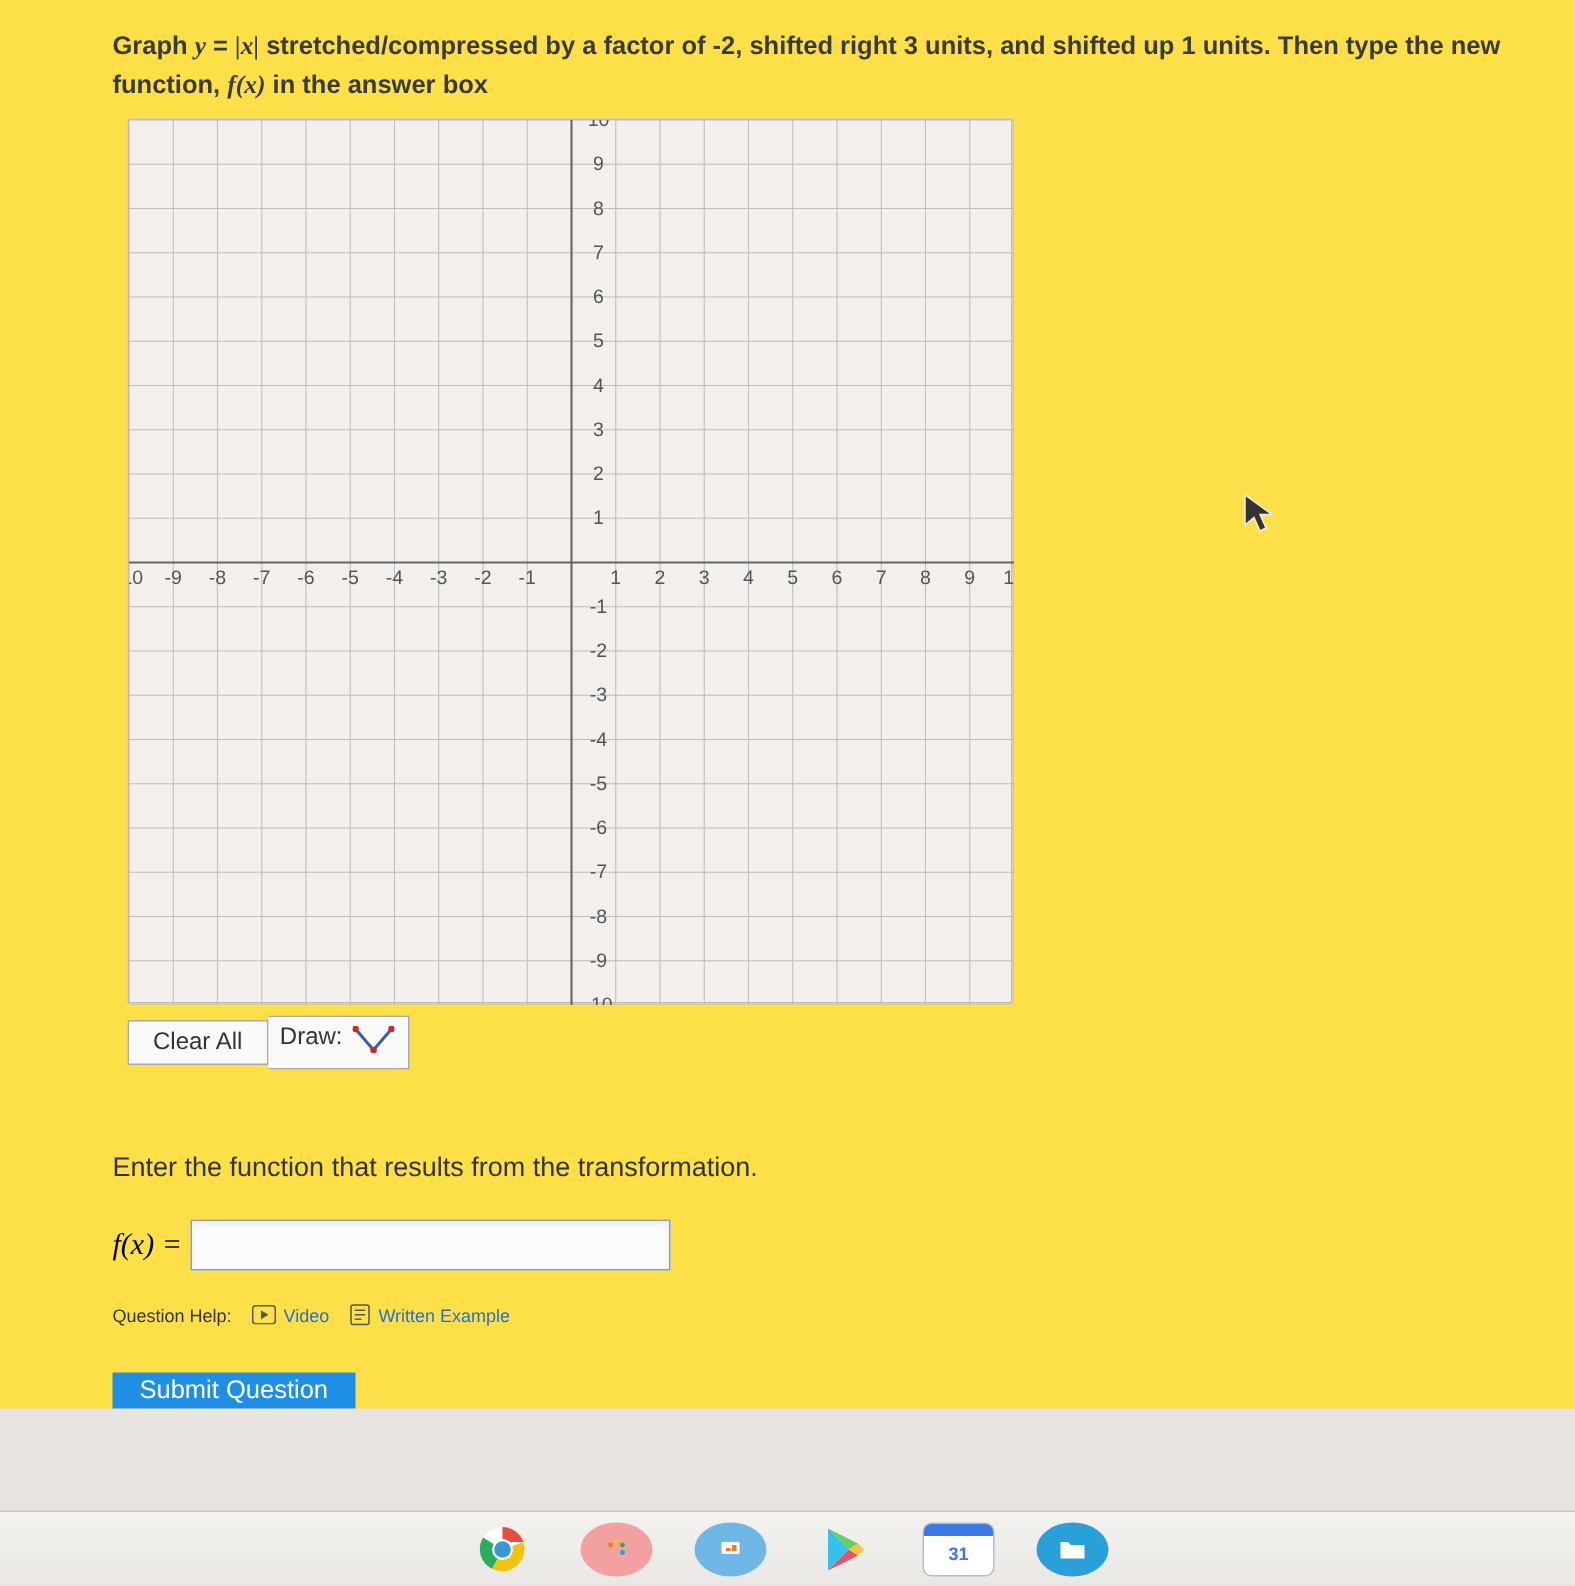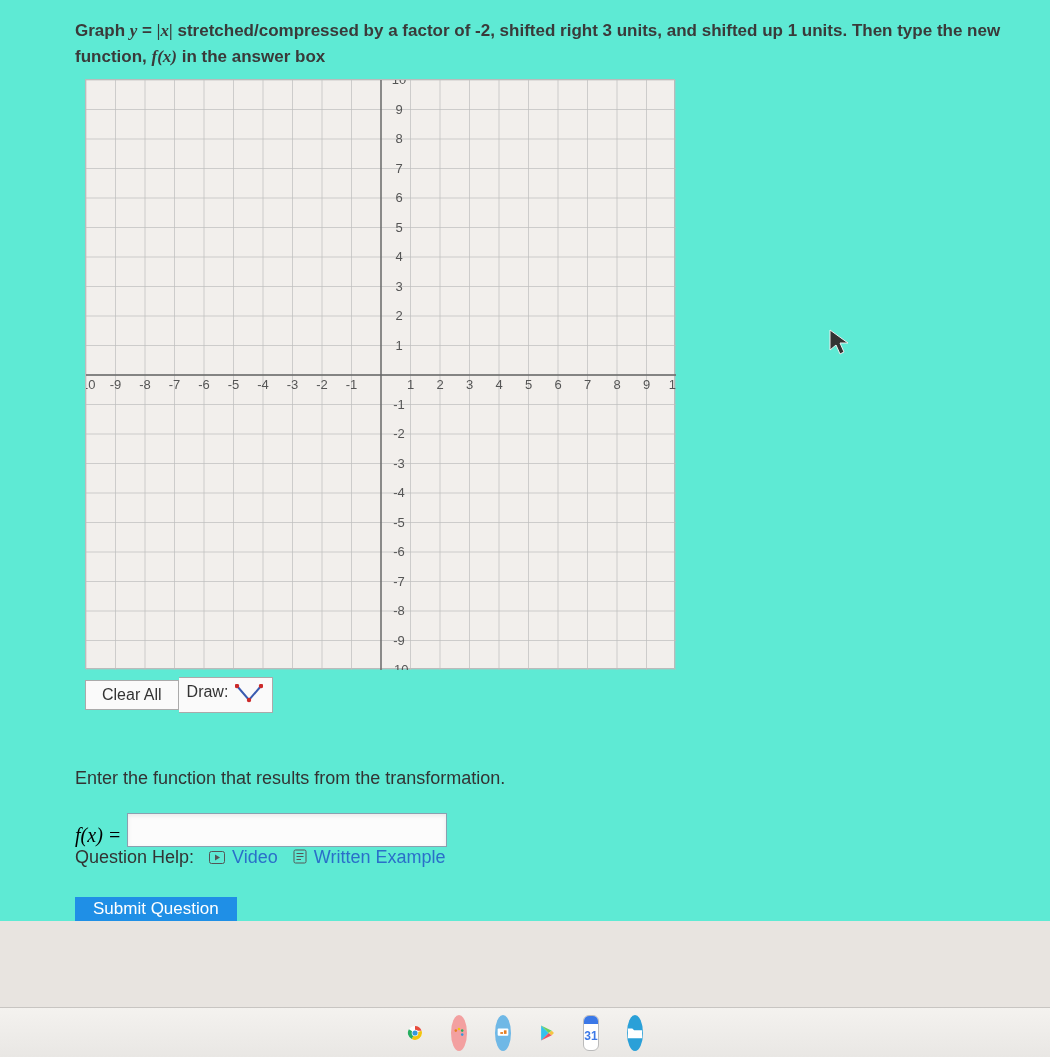--- a/index.html
+++ b/index.html
@@ -7,21 +7,21 @@
     margin: 0;
     font-family: Arial, Helvetica, sans-serif;
     background: #e8e4e0;
     width: 1050px;
     height: 1057px;
     position: relative;
     overflow: hidden;
   }
   .content {
     padding: 18px 30px 0 75px;
-    background: #5eead4;
+    background: #fde047;
   }
   .question-text {
     font-size: 17px;
     color: #3a3a3a;
     line-height: 1.5;
     margin-bottom: 10px;
     font-weight: bold;
   }
   .math-i { font-style: italic; font-family: 'Times New Roman', serif; }
   .graph-wrap {
@@ -66,36 +66,37 @@
     justify-content: center;
   }
   .prompt-2 {
     margin-top: 55px;
     font-size: 18px;
     color: #333;
   }
   .fx-row {
     margin-top: 24px;
     display: flex;
-    align-items: flex-end;
+    align-items: center;
     gap: 6px;
     font-size: 20px;
   }
   .fx-label { font-family: 'Times New Roman', serif; font-style: italic; }
   .fx-input {
     width: 320px;
     height: 34px;
     border: 1px solid #8aa0b0;
     background: #fcfcfc;
     font-size: 16px;
     padding: 4px 8px;
     box-shadow: inset 0 2px 4px rgba(0,0,0,0.08);
   }
   .help-row {
-    font-size: 18px;
+    margin-top: 22px;
+    font-size: 12px;
     color: #333;
   }
   .help-row a {
     color: #2a6fc9;
     text-decoration: none;
   }
   .link-icon {
     display: inline-block;
     vertical-align: middle;
     margin: 0 2px 0 10px;
@@ -114,21 +115,21 @@
     bottom: 0; left: 0; right: 0;
     height: 50px;
     background: linear-gradient(#f4f2ef, #e9e7e4);
     border-top: 1px solid #c8c5c2;
     display: flex;
     align-items: center;
     justify-content: center;
     gap: 28px;
   }
   .tb-icon {
-    width: 16px; height: 36px;
+    width: 48px; height: 36px;
     border-radius: 50%;
     display: flex;
     align-items: center;
     justify-content: center;
     font-size: 18px;
   }
   .cursor-img {
     position: absolute;
     top: 328px; left: 828px;
     width: 22px; height: 28px;

